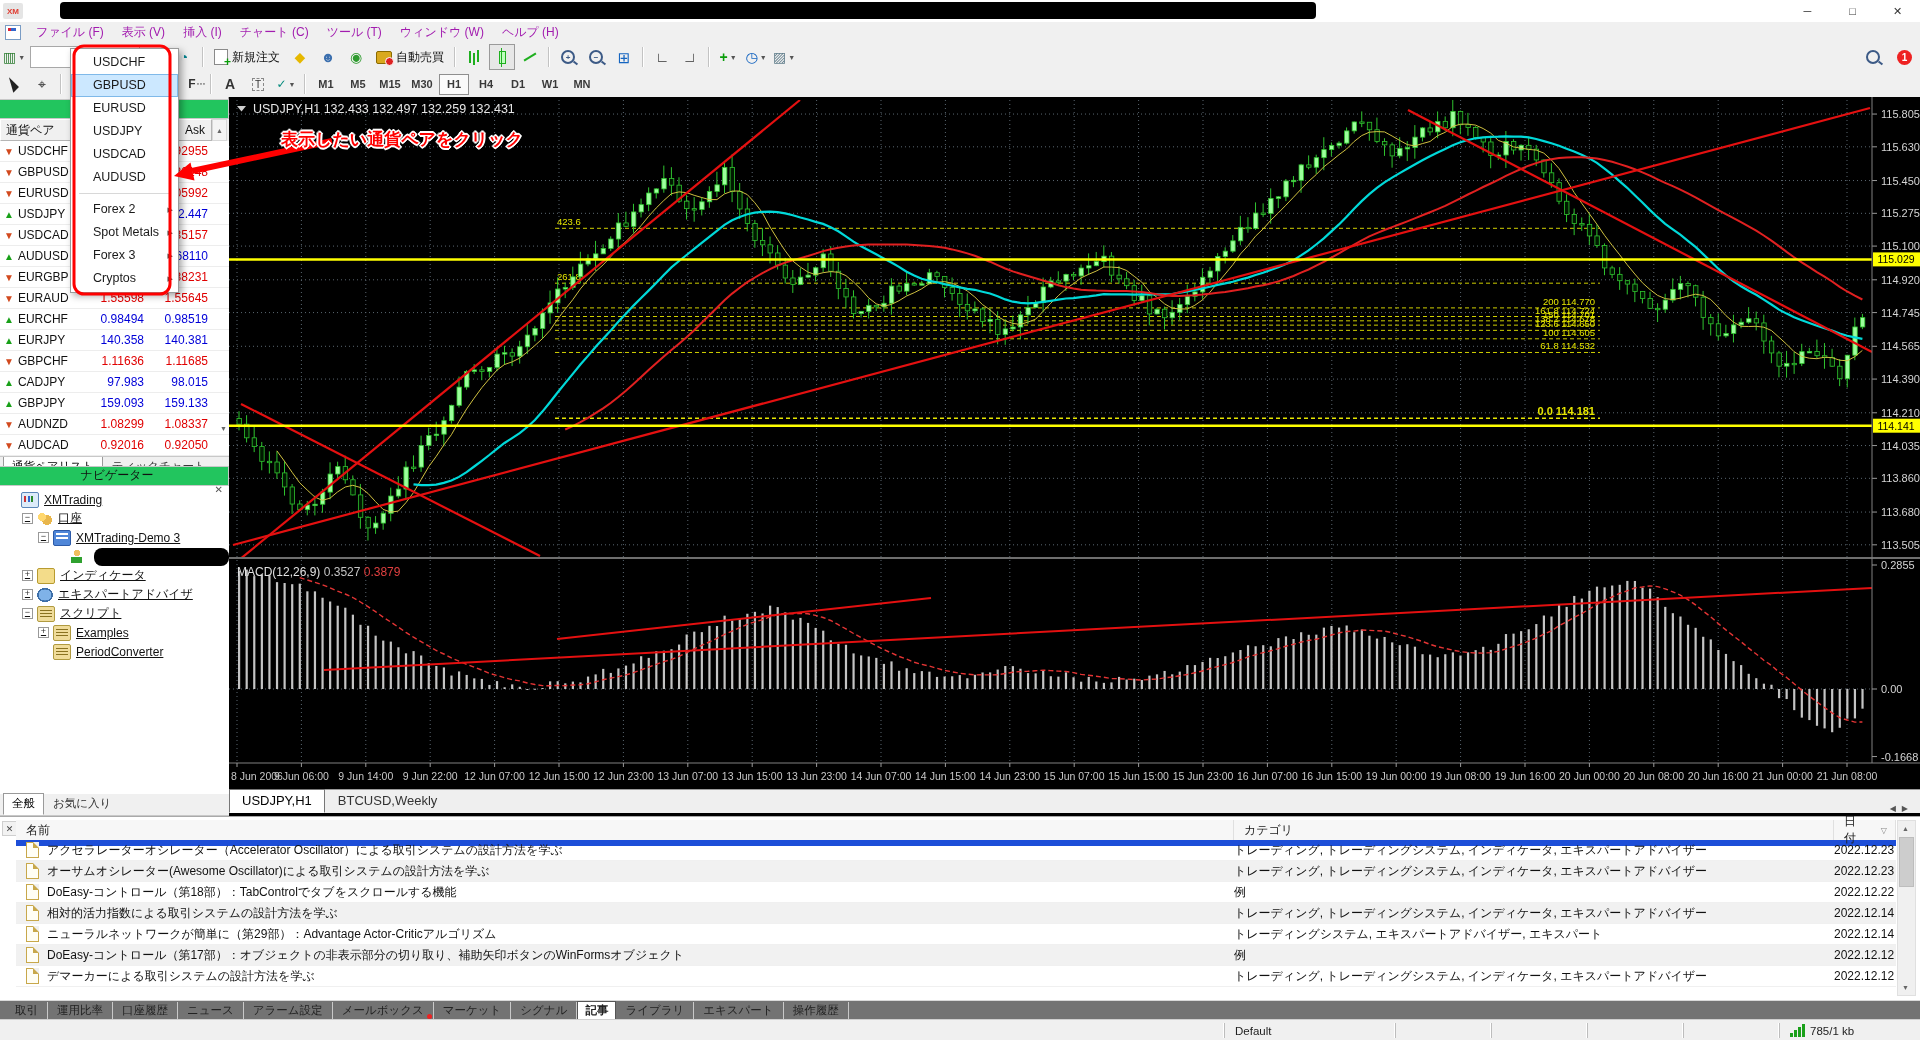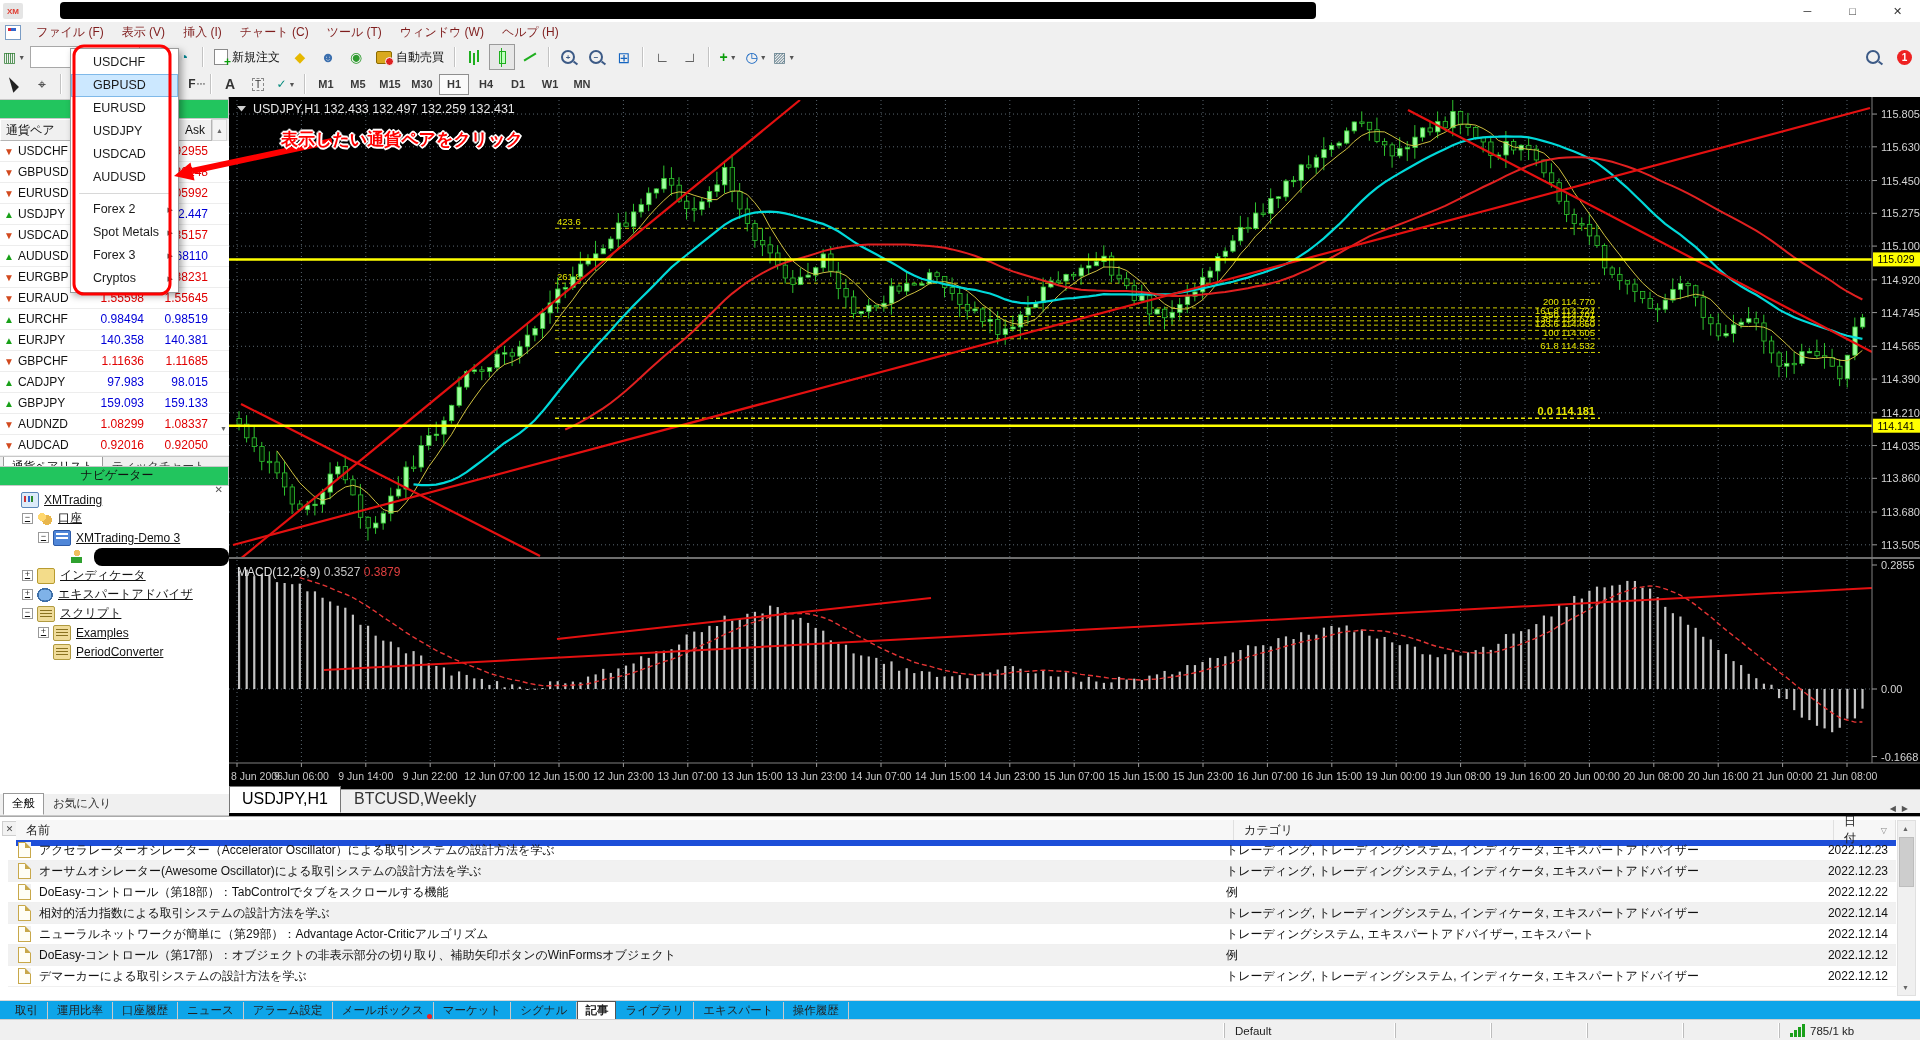--- a/index.html
+++ b/index.html
@@ -8,21 +8,21 @@
   
   #titlebar{position:absolute;left:0;top:0;width:1920px;height:22px;background:#fff;border-bottom:1px solid #e2e2e2;display:flex;align-items:center;}
   .xm-logo{width:20px;height:16px;margin-left:3px;background:#e5e5e5;color:#e03c31;font-size:8px;font-weight:bold;display:flex;align-items:center;justify-content:center;border-radius:2px;}
   .title-redaction{position:absolute;left:60px;top:2px;width:1256px;height:17px;background:#000;border-radius:4px;}
   .win-controls{position:absolute;right:0;top:0;height:22px;display:flex;}
   .win-btn{width:45px;height:22px;display:flex;align-items:center;justify-content:center;font-size:11px;color:#333;}
   
   #menubar{position:absolute;left:0;top:22px;width:1920px;height:21px;background:#f0f0f0;display:flex;align-items:center;border-bottom:1px solid #e5e5e5;}
   .menu-doc{width:14px;height:13px;margin:0 6px 0 5px;background:#fff;border:1px solid #7a9cc4;position:relative;}
   .menu-doc::after{content:"";position:absolute;left:2px;top:2px;width:8px;height:3px;background:linear-gradient(90deg,#d23 0 3px,#36c 3px 8px);}
-  .menu-item{padding:0 9px;font-size:12px;color:#7f1d1d;height:21px;line-height:21px;}
+  .menu-item{padding:0 9px;font-size:12px;color:#a21caf;height:21px;line-height:21px;}
   
   #toolbar1{position:absolute;left:0;top:43px;width:1920px;height:28px;background:#f0f0f0;display:flex;align-items:center;border-bottom:1px solid #e0e0e0;}
   #toolbar2{position:absolute;left:0;top:71px;width:1920px;height:26px;background:#f0f0f0;display:flex;align-items:center;border-bottom:1px solid #cfcfcf;}
   .tbtn{min-width:24px;height:24px;display:flex;align-items:center;justify-content:center;margin:0 1px;position:relative;border:1px solid transparent;}
   .tbtn.pressed{border:1px solid #9a9a9a;background:#e7e7e7;}
   .tsep{width:1px;height:20px;background:#c3c3c3;border-right:1px solid #fff;margin:0 4px;}
   .caret{font-size:7px;color:#555;margin-left:2px;}
   .glyph{font-size:14px;line-height:1;}
   .combo-shadow{width:108px;height:20px;border:1px solid #a8a8a8;background:#fff;margin:0 2px;}
   .btn-labeled{display:flex;align-items:center;gap:4px;padding:0 6px;height:24px;font-size:12px;color:#111;}
@@ -83,43 +83,43 @@
   .indicators-icon{background:#f3dc8a;border:1px solid #b89b30;font-style:italic;font-weight:bold;font-size:10px;color:#7a5c00;text-align:center;line-height:13px;}
   .expert-advisor-icon{background:radial-gradient(ellipse at center,#7fb2e8 0 55%,#3c6ea8 56% 70%,transparent 71%);}
   .script-icon{background:#f0dc9a;border:1px solid #b09a40;}
   .script-icon::after{content:"";position:absolute;left:2px;top:3px;right:2px;height:1px;background:#8a7220;box-shadow:0 3px 0 #8a7220,0 6px 0 #8a7220;}
   .redact{width:146px;height:18px;background:#000;border-radius:8px;margin-left:4px;}
   #nav-tabs-wrap{position:absolute;left:0;top:697px;width:229px;}
   
   #chart-zone{position:relative;width:1691px;height:719px;background:#000;}
   #chart-svg{display:block;}
   #chart-tabbar{position:absolute;left:0;top:692px;width:1691px;height:24px;background:#efecE6;background:#efefef;border-top:1px solid #9a9a9a;display:flex;align-items:flex-end;box-sizing:border-box;}
-  .ctab{font-size:16px;color:#333;padding:3px 12px 4px;border:1px solid transparent;margin-top:2px;}
+  .ctab{font-size:13px;color:#333;padding:3px 12px 4px;border:1px solid transparent;margin-top:2px;}
   .ctab.active{background:#fff;border:1px solid #777;border-bottom-color:#fff;color:#000;}
   .ctab-arrows{margin-left:auto;margin-right:6px;font-size:8px;color:#555;letter-spacing:6px;}
   
   #toolbox{position:absolute;left:0;top:816px;width:1920px;height:184px;background:#fff;border-top:1px solid #a9a9a9;box-sizing:border-box;}
   #tbx-close{position:absolute;left:2px;top:4px;width:13px;height:13px;font-size:9px;color:#444;border:1px solid #cfcfcf;background:#f2f2f2;display:flex;align-items:center;justify-content:center;}
   #tbx-head{position:absolute;left:16px;top:3px;right:24px;height:20px;background:#f7f7f7;border-bottom:6px solid #1d4ed8;display:grid;grid-template-columns:1218px 600px auto;align-items:center;}
   .tbx-hcell{font-size:12px;color:#222;padding-left:10px;border-right:1px solid #e0e0e0;height:20px;display:flex;align-items:center;}
   .tbx-hcell.date{justify-content:flex-end;padding-right:8px;gap:20px;}
   .sortmark{font-size:8px;color:#888;}
-  #tbx-rows{position:absolute;left:8px;top:23px;right:24px;}
+  #tbx-rows{position:absolute;left:16px;top:23px;right:24px;}
   .tbx-row{display:grid;grid-template-columns:1218px 600px auto;height:20px;align-items:center;border-bottom:1px solid #f0f0f0;}
   .tbx-row.alt{background:#f1f1f1;}
   .tbx-name{display:flex;align-items:center;gap:8px;padding-left:10px;font-size:12px;color:#111;white-space:nowrap;overflow:hidden;}
   .doc-icon{width:11px;height:14px;background:#fffef5;border:1px solid #c8a84b;position:relative;flex:none;}
   .doc-icon::after{content:"";position:absolute;right:-1px;top:-1px;border:3px solid;border-color:#f0f0f0 #f0f0f0 #c8a84b #c8a84b;}
   .tbx-cat{font-size:12px;color:#111;white-space:nowrap;overflow:hidden;}
   .tbx-date{font-size:12px;color:#111;text-align:right;padding-right:8px;}
   #tbx-scroll{position:absolute;right:4px;top:3px;width:17px;bottom:4px;background:#f0f0f0;border:1px solid #e0e0e0;}
   #tbx-scroll .arr{position:absolute;left:0;width:15px;height:15px;font-size:7px;color:#666;display:flex;align-items:center;justify-content:center;}
   #tbx-thumb{position:absolute;left:1px;top:16px;width:13px;height:48px;background:#cdcdcd;border:1px solid #bdbdbd;}
   
-  #bottom-tabs{position:absolute;left:0;top:1000px;width:1920px;height:19px;background:#0ea5e9;display:flex;align-items:center;padding-left:6px;box-sizing:border-box;border-top:1px solid #d9d9d9;}
+  #bottom-tabs{position:absolute;left:0;top:1000px;width:1920px;height:19px;background:#737373;display:flex;align-items:center;padding-left:6px;box-sizing:border-box;border-top:1px solid #d9d9d9;}
   .btab{font-size:11.5px;color:#222;padding:1px 9px;border-right:1px solid #c9c9c9;position:relative;}
   .btab.active{background:#fff;border:1px solid #555;font-weight:bold;padding:1px 7px;}
   .mail-badge{position:absolute;right:1px;bottom:0;width:5px;height:5px;border-radius:50%;background:#e22;}
   #statusbar{position:absolute;left:0;top:1019px;width:1920px;height:21px;background:#f0f0f0;border-top:1px solid #cfcfcf;display:flex;align-items:center;font-size:11.5px;color:#222;}
   .st-cell{height:15px;border-left:1px solid #bdbdbd;box-shadow:-1px 0 0 #fff;display:flex;align-items:center;padding:0 10px;}
   .st-grow{flex:1;}
   .sigbars{display:inline-flex;align-items:flex-end;gap:1px;margin-right:5px;}
   .sigbars span{width:3px;background:#1aa01a;display:inline-block;}
   
   #symbol-dropdown{position:absolute;left:70px;top:48px;width:107px;background:#fff;border:1px solid #9a9a9a;box-shadow:3px 3px 7px rgba(0,0,0,.35);z-index:50;padding:2px 0;}

